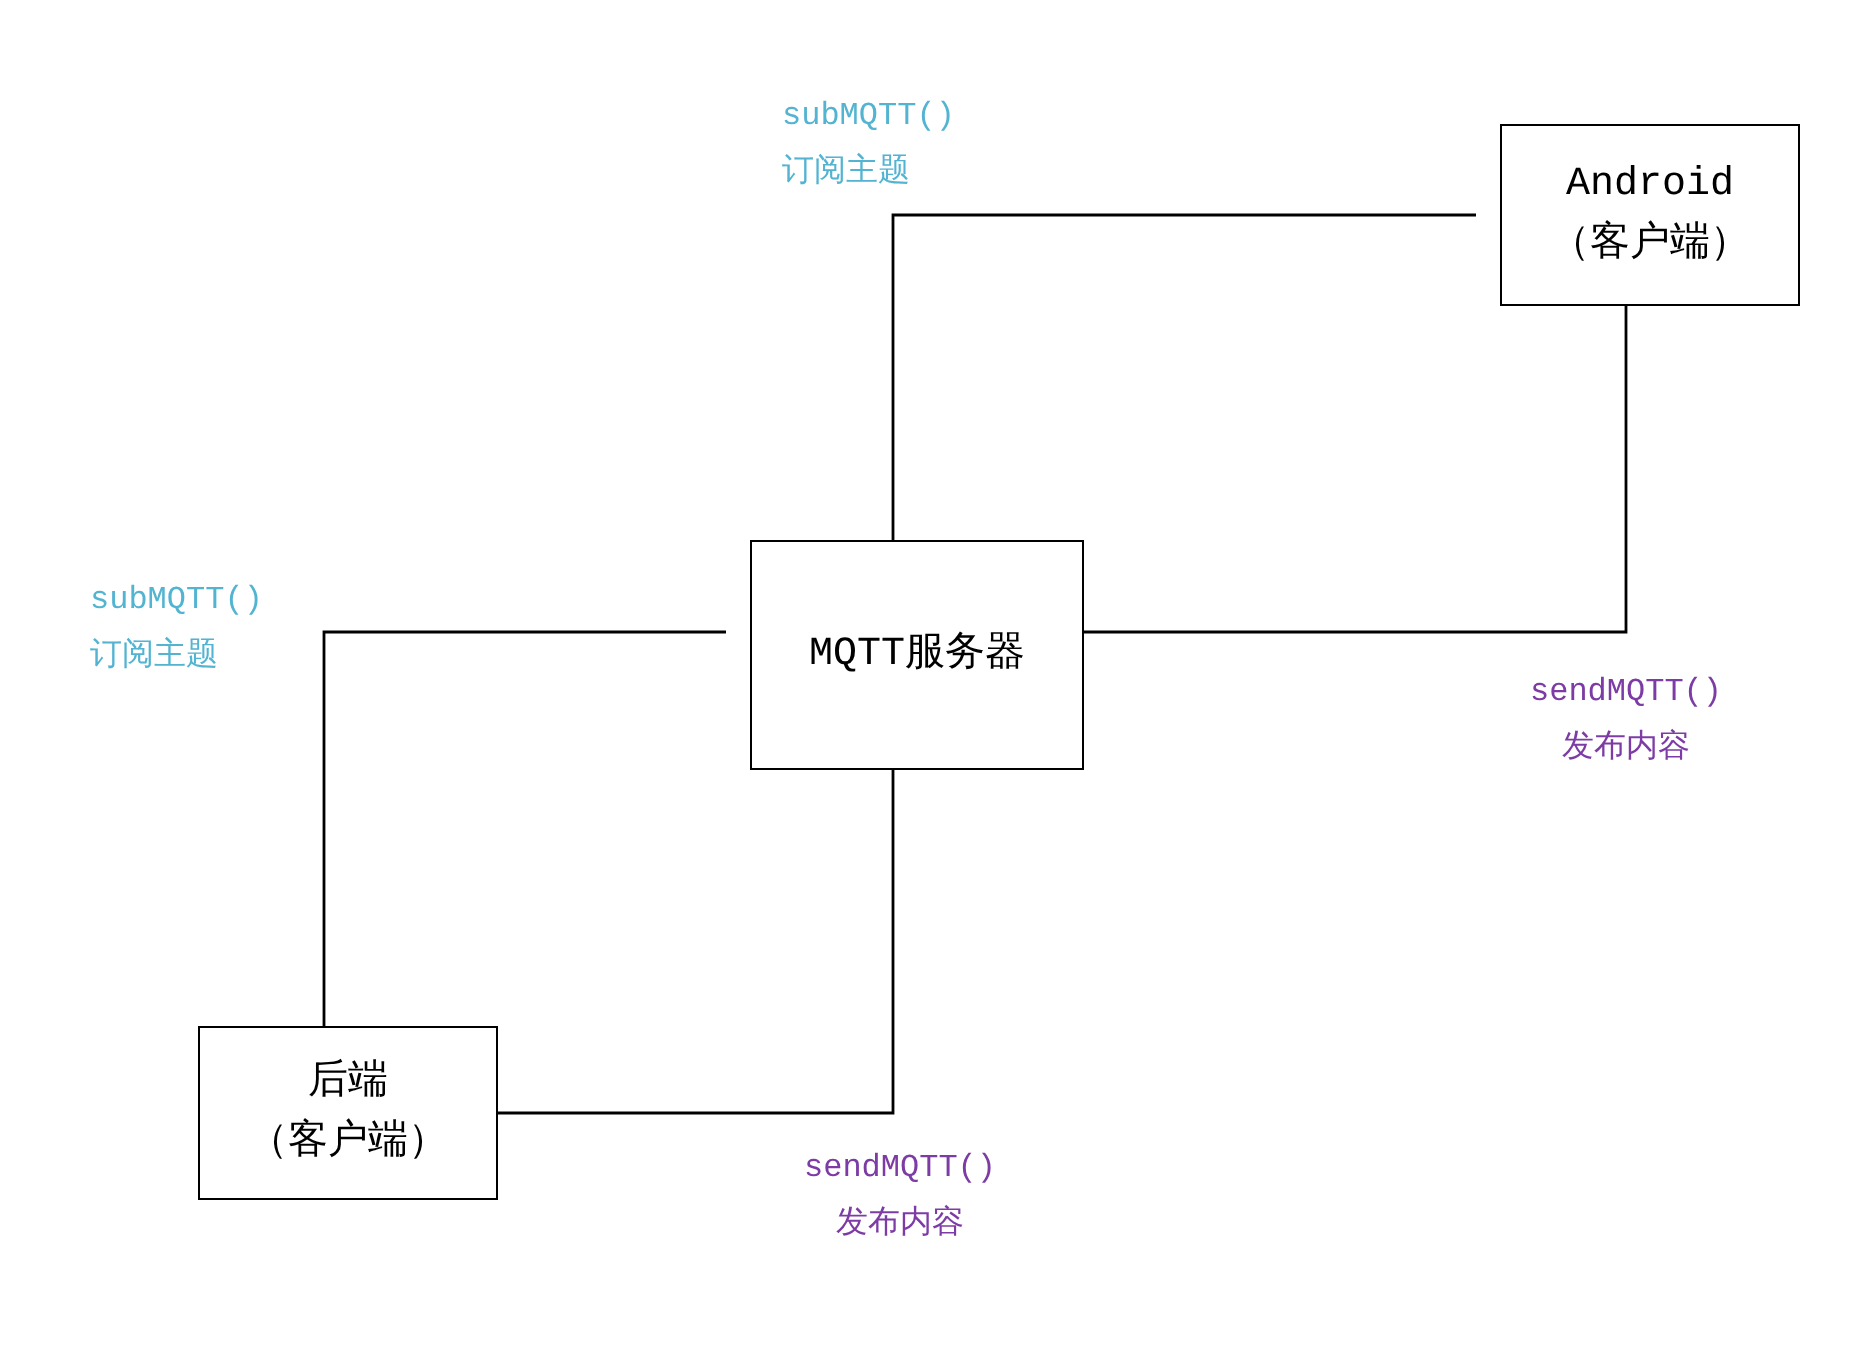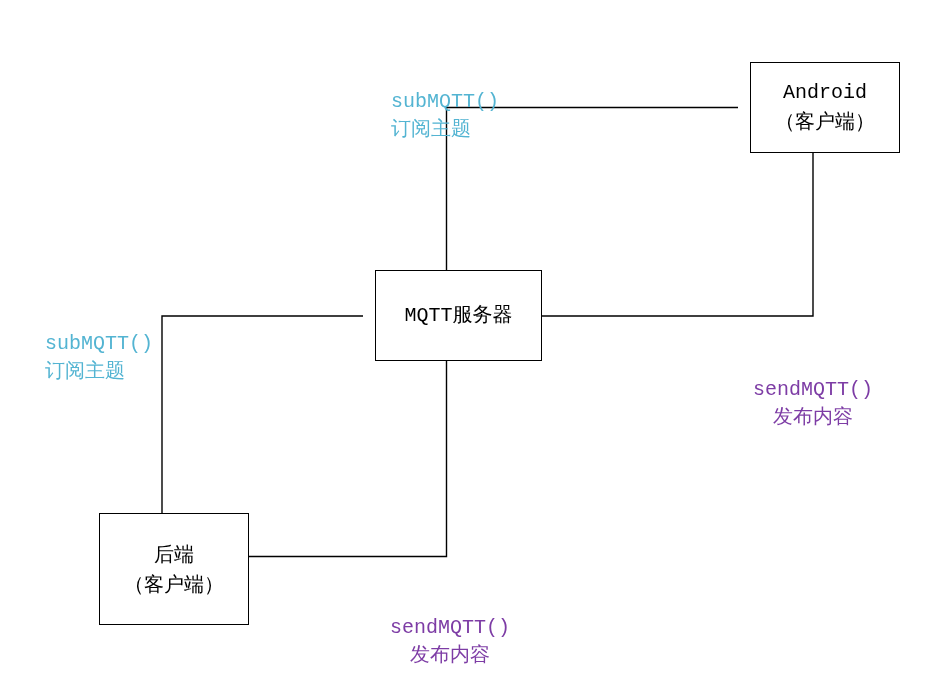--- a/index.html
+++ b/index.html
@@ -38,28 +38,27 @@
     flex-direction: column;
     align-items: center;
     justify-content: center;
     font-size: 20px;
     line-height: 30px;
     color: #000000;
     text-align: center;
     margin-left: 12px;
   }
   .node-android { left: 738px; top: 62px;  width: 150px; height: 91px; }
-  .node-mqtt    { left: 363px; top: 270px; width: 167px; height: 91px; }
-  .node-backend { left: 87px;  top: 513px; width: 150px; height: 112px; font-family: Liberation Serif, serif; }
+  .node-mqtt    { left: 363px; top: 270px; width: 167px; height: 115px; }
+  .node-backend { left: 87px;  top: 513px; width: 150px; height: 87px; }
   .edge-label {
     position: absolute;
-    font-size: 20px;
+    font-size: 16px;
     line-height: 28px;
     white-space: nowrap;
-    margin-top: 44px;
   }
   .edge-label.sub { color: var(--sub-color); }
   .edge-label.pub { color: var(--pub-color); }
   .label-sub-top    { left: 391px; top: 44px;  text-align: left; }
   .label-sub-left   { left: 45px;  top: 286px; text-align: left; }
   .label-pub-right  { left: 748px; top: 332px; width: 130px; text-align: center; }
   .label-pub-bottom { left: 385px; top: 570px; width: 130px; text-align: center; }
 </style>
 </head>
 <body>

